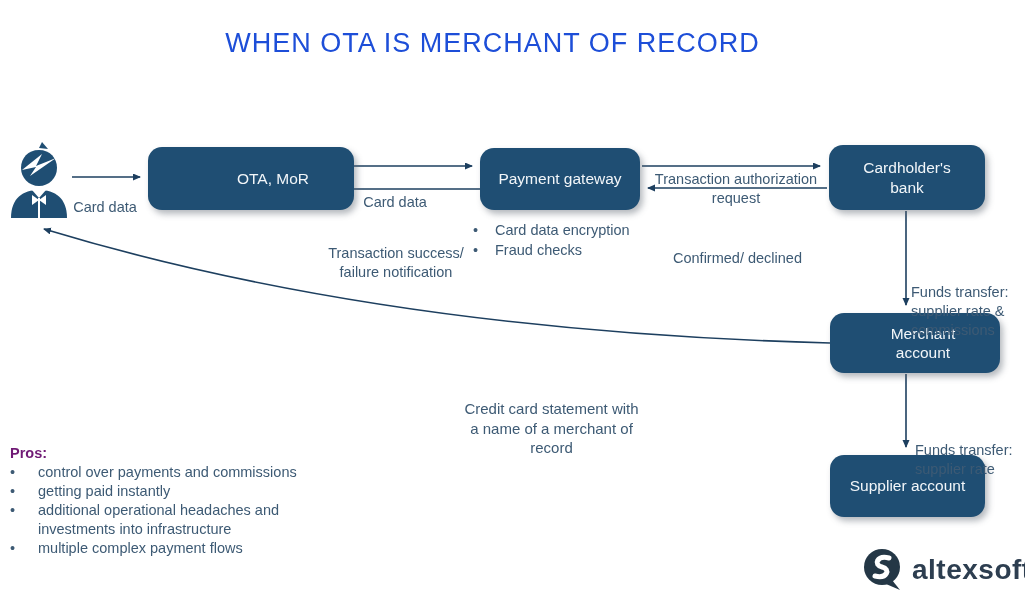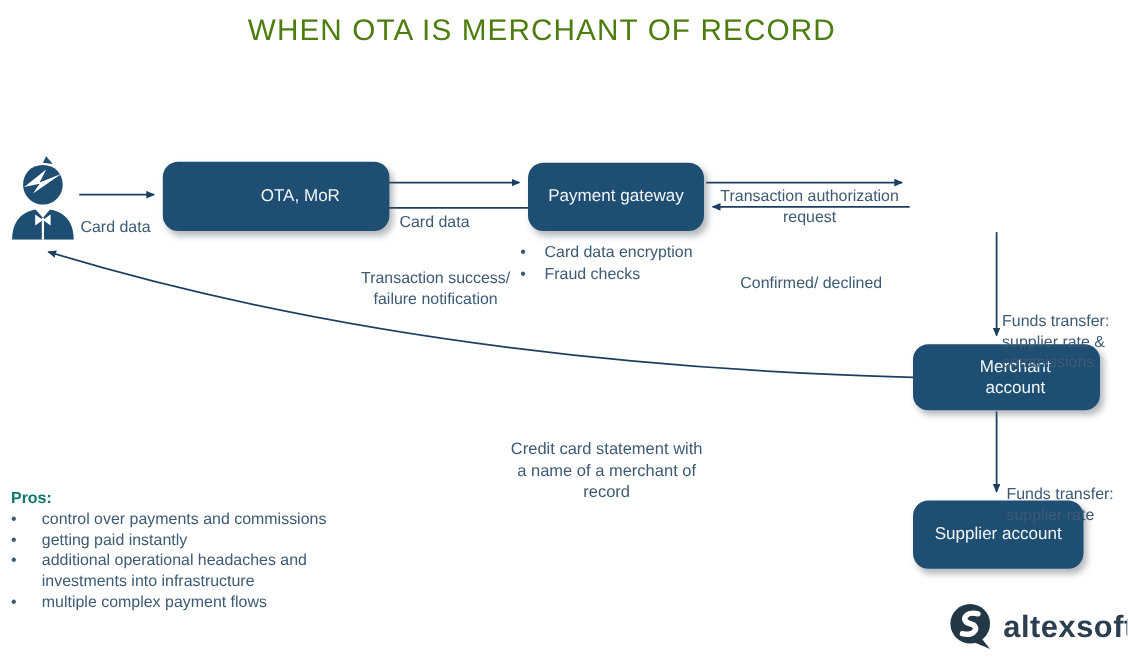--- a/index.html
+++ b/index.html
@@ -1,41 +1,41 @@
 <!DOCTYPE html>
 <html><head>
 <meta charset="utf-8">
 <style>
   html,body{margin:0;padding:0;background:#fff;}
   #stage{
     position:relative;width:1025px;height:605px;background:#ffffff;
     font-family:"Liberation Sans","DejaVu Sans",sans-serif;overflow:hidden;
   }
   .title{
-    position:absolute;left:0;top:12px;width:985px;text-align:center;
-    font-size:27px;letter-spacing:1px;color:#4d7c0f;font-weight:500;
+    position:absolute;left:0;top:28px;width:985px;text-align:center;
+    font-size:27px;letter-spacing:1px;color:#1d4ed8;font-weight:500;
   }
   svg.wires{position:absolute;left:0;top:0;}
   .node{
     position:absolute;background:#1f4e73;color:#f2f6f9;border-radius:14px;
     display:flex;align-items:center;justify-content:center;text-align:center;
     font-size:15.5px;line-height:1.25;
     box-shadow:3px 4px 6px rgba(90,100,110,0.45);
   }
   .node .inner{display:block;}
   .lbl{
     position:absolute;color:#3d5a74;font-size:14.5px;line-height:1.3;margin-top:47px;
   }
   .lbl.center{text-align:center;}
   .bullets{position:absolute;color:#3d5a74;font-size:14.5px;}
   .bullets .row{display:flex;margin-bottom:4px;}
   .bullets .dot{width:22px;flex:0 0 22px;}
   .proscons{position:absolute;left:10px;top:444px;width:320px;font-size:14.5px;line-height:19px;color:#3d5a74;}
   .proscons .head{font-weight:bold;}
-  .proscons .head.pros{color:#0f766e;}
+  .proscons .head.pros{color:#701a75;}
   .proscons .head.cons{color:#cc1b1b;}
   .proscons .row{display:flex;}
   .proscons .dot{width:28px;flex:0 0 28px;}
   .proscons .txt{width:300px;}
   .logo{position:absolute;left:862px;top:546px;display:flex;align-items:center;}
   .logo .word{font-size:28px;font-weight:bold;color:#2d3e50;margin-left:8px;letter-spacing:0.5px;}
 </style>
 </head>
 <body>
 
@@ -77,20 +77,23 @@
   </svg>
 
   <div class="node" style="left:148px;top:147px;width:162px;height:63px;padding-left:44px;">
     <span class="inner">OTA,  MoR</span>
   </div>
 
   <div class="node" style="left:480px;top:148px;width:160px;height:62px;">
     <span class="inner">Payment gateway</span>
   </div>
 
+  <div class="node" style="left:829px;top:145px;width:156px;height:65px;">
+    <span class="inner" style="width:100px;">Cardholder's bank</span>
+  </div>
 
   <div class="node" style="left:830px;top:313px;width:154px;height:60px;padding-left:16px;">
     <span class="inner" style="width:90px;">Merchant account</span>
   </div>
 
   <div class="node" style="left:830px;top:455px;width:155px;height:62px;">
     <span class="inner">Supplier account</span>
   </div>
 
   <div class="lbl center" style="left:64px;top:151px;width:82px;">Card data</div>

